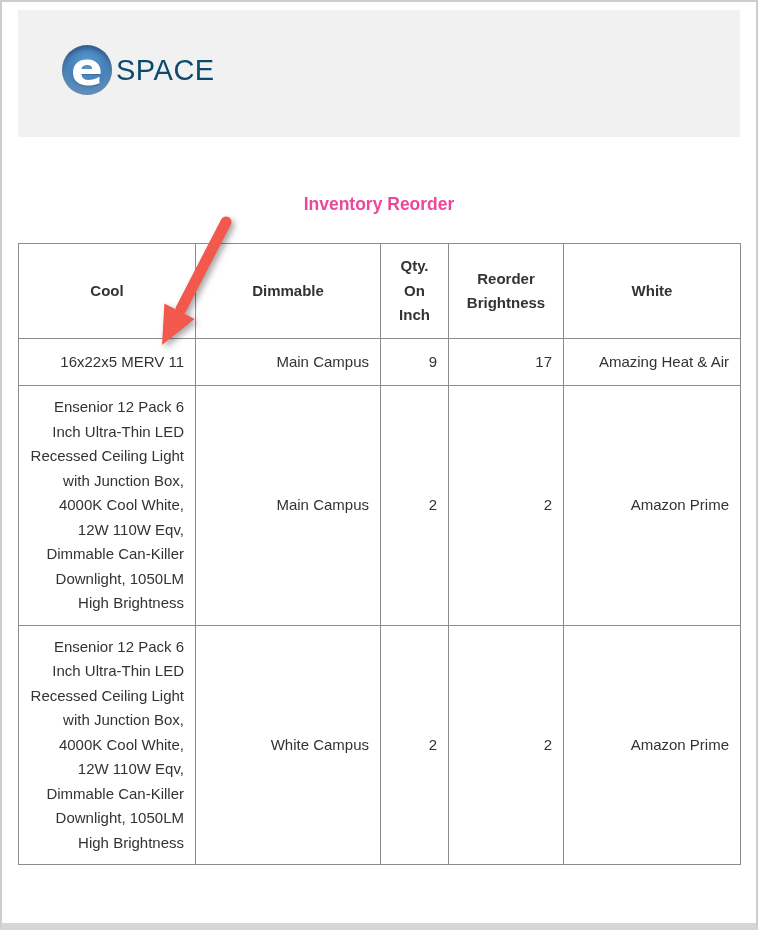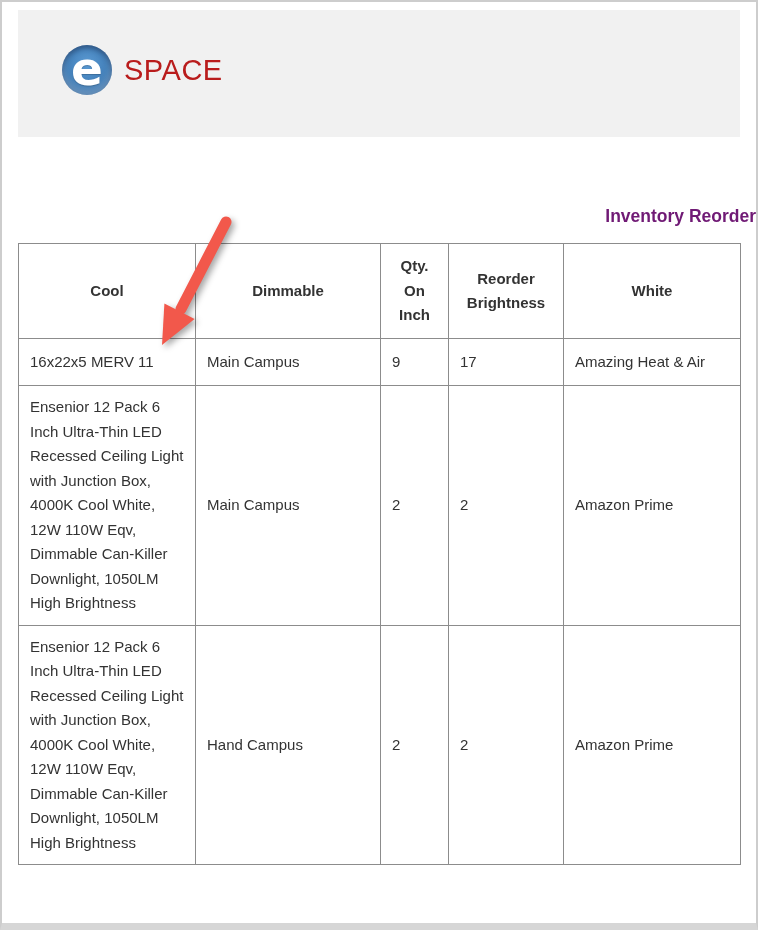--- a/index.html
+++ b/index.html
@@ -49,33 +49,32 @@
     font-size: 47px;
     line-height: 47px;
     color: #ffffff;
     margin-top: -4px;
     text-shadow: 0 1px 1px rgba(0,0,0,0.2);
   }
   .logo-text {
     font-size: 29px;
     line-height: 29px;
     letter-spacing: 0.5px;
-    color: #b91c1c;
-    margin-left: 12px;
+    color: #0c4a6e;
+    margin-left: 4px;
   }
   .page-title {
     position: absolute;
     left: 0;
     top: 192px;
     width: 100%;
-    text-align: right;
+    text-align: center;
     font-size: 17.5px;
     font-weight: bold;
-    color: #701a75;
-    margin-top: 12px;
+    color: #ec4899;
   }
   table.inventory {
     position: absolute;
     left: 16px;
     top: 241px;
     width: 722px;
     border-collapse: collapse;
     table-layout: fixed;
   }
   table.inventory th, table.inventory td {
@@ -85,21 +84,21 @@
     color: #333333;
     padding: 9px 11px;
     vertical-align: middle;
     overflow-wrap: break-word;
   }
   table.inventory th {
     font-weight: bold;
     text-align: center;
     height: 76px; 
   }
-  table.inventory td { text-align: left; }
+  table.inventory td { text-align: right; }
   tr.row-short td { height: 28px; }
   col.c-item   { width: 177px; }
   col.c-loc    { width: 185px; }
   col.c-qty    { width: 68px;  }
   col.c-thresh { width: 115px; }
   col.c-vendor { width: 177px; }
   .annotation-arrow {
     position: absolute;
     left: 130px;
     top: 200px;
@@ -152,21 +151,21 @@
         </tr>
         <tr>
           <td>Ensenior 12 Pack 6 Inch Ultra-Thin LED Recessed Ceiling Light with Junction Box, 4000K Cool White, 12W 110W Eqv, Dimmable Can-Killer Downlight, 1050LM High Brightness</td>
           <td>Main Campus</td>
           <td>2</td>
           <td>2</td>
           <td>Amazon Prime</td>
         </tr>
         <tr>
           <td>Ensenior 12 Pack 6 Inch Ultra-Thin LED Recessed Ceiling Light with Junction Box, 4000K Cool White, 12W 110W Eqv, Dimmable Can-Killer Downlight, 1050LM High Brightness</td>
-          <td>Hand Campus</td>
+          <td>White Campus</td>
           <td>2</td>
           <td>2</td>
           <td>Amazon Prime</td>
         </tr>
       </tbody>
   </table>
 
   <svg class="annotation-arrow" viewBox="0 0 120 160" xmlns="http://www.w3.org/2000/svg">
     <line id="arrow-shaft" x1="94" y1="20" x2="49" y2="107" stroke-width="11" stroke-linecap="round" stroke="#f2584b"></line>
     <polygon id="arrow-head" points="30,143 32.4,101.5 62.6,117.1" fill="#f2584b"></polygon>

